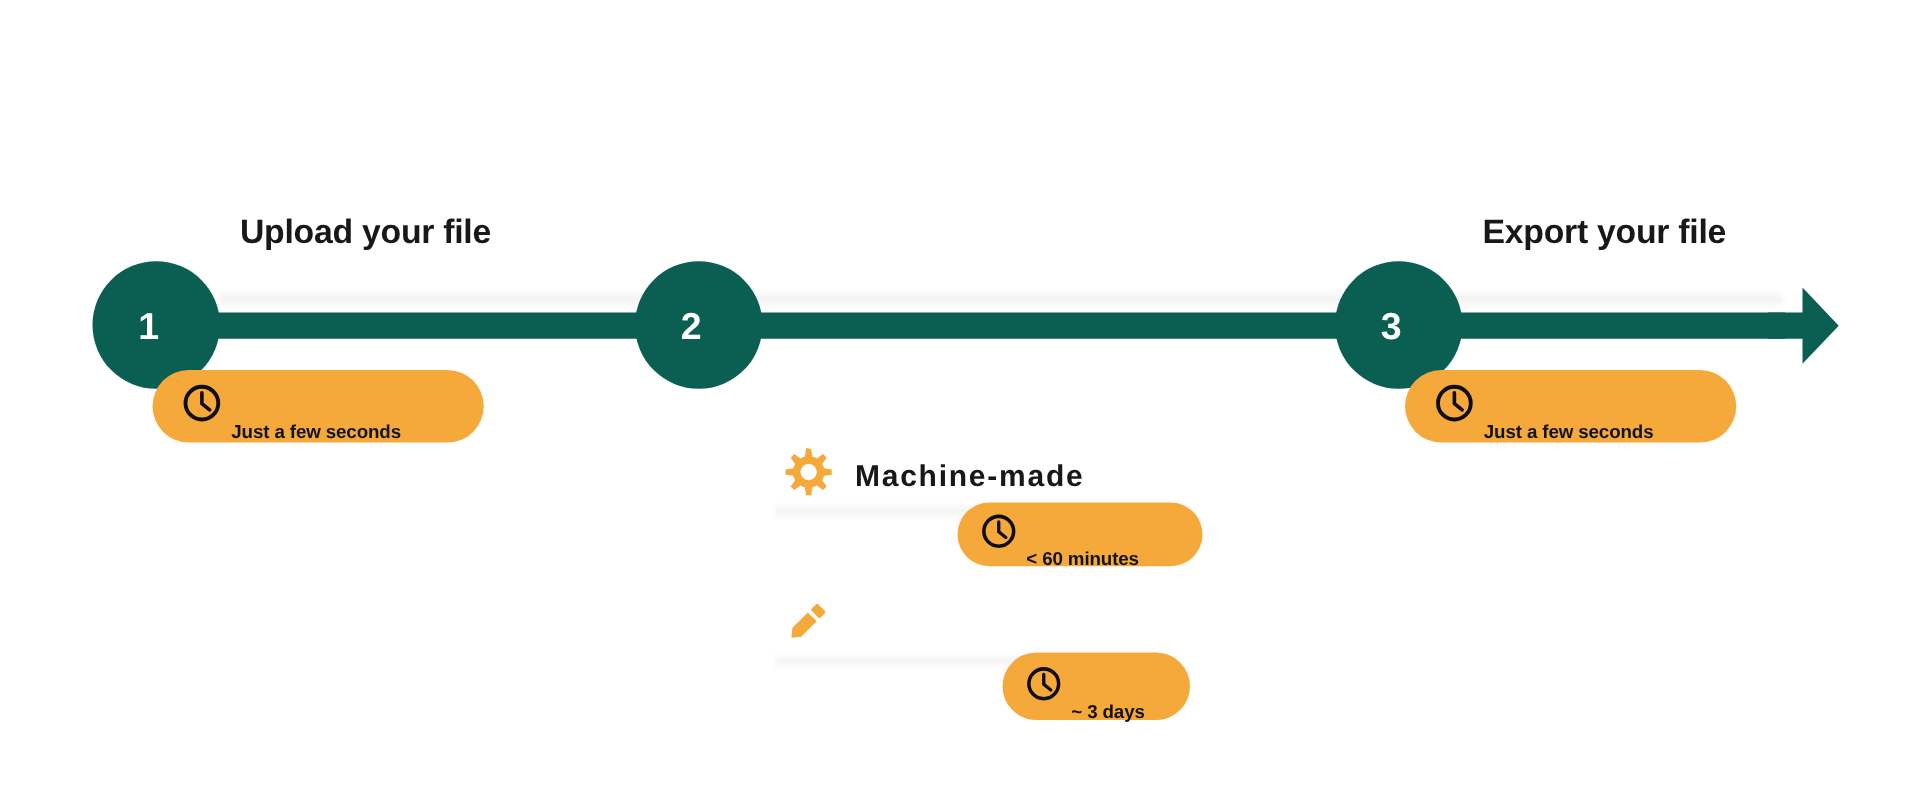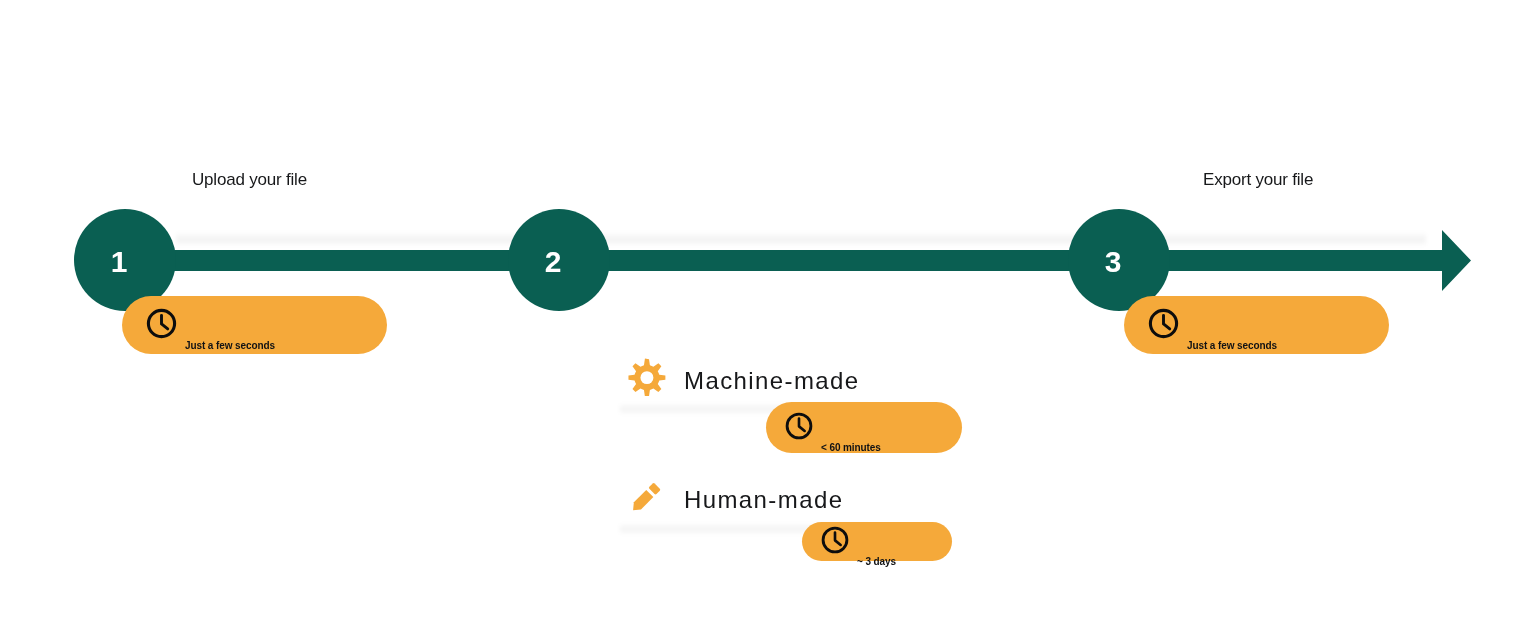--- a/index.html
+++ b/index.html
@@ -71,72 +71,72 @@
     display: block;
     transform: translate(-6px, 2px);
   }
   .c1 { left: 74px;   top: 209px; }
   .c2 { left: 508px;  top: 209px; }
   .c3 { left: 1068px; top: 209px; }
 
   
   .step-title {
     position: absolute;
-    font-size: 17px;
-    font-weight: normal;
+    font-size: 27px;
+    font-weight: bold;
     color: #17181a;
     white-space: nowrap;
     letter-spacing: -0.2px;
   }
   .t1 { left: 192px;  top: 170px; }
   .t2 { left: 619px;  top: 170px; }
-  .t3 { left: 1186px; top: 170px; margin-left: 17px; }
+  .t3 { left: 1186px; top: 170px; }
 
   
   .pill {
     position: absolute;
     display: flex;
     align-items: center;
     background: #f5a93a;
     border-radius: 999px;
     box-sizing: border-box;
     white-space: nowrap;
   }
   .pill .pill-label {
-    font-size: 10px;
+    font-size: 15px;
     font-weight: bold;
     color: #111214;
     letter-spacing: -0.1px;
     margin-top: 40px;
   }
   .pill .clock {
     flex: 0 0 auto;
     margin-right: 7px;
     display: block;
   }
 
   .pill-a { left: 122px;  top: 296px; width: 265px; height: 58px; padding: 0 0 0 23px; }
   .pill-b { left: 1124px; top: 296px; width: 265px; height: 58px; padding: 0 0 0 23px; }
   .pill-c { left: 766px;  top: 402px; width: 196px; height: 51px; padding: 0 0 0 18px; }
-  .pill-d { left: 802px;  top: 522px; width: 150px; height: 39px; padding: 0 0 0 18px; }
+  .pill-d { left: 802px;  top: 522px; width: 150px; height: 54px; padding: 0 0 0 18px; }
 
   
   .service {
     position: absolute;
     display: flex;
     align-items: center;
   }
   .service .svc-icon {
     flex: 0 0 auto;
     margin-right: 18px;
     display: block;
   }
   .service .svc-label {
     font-size: 24px;
-    font-weight: normal;
+    font-weight: bold;
     color: #17181a;
     letter-spacing: 1.4px;
     white-space: nowrap;
   }
   .svc-machine { left: 624px; top: 358px; }
   .svc-human   { left: 624px; top: 477px; }
 
   .svc-shadow {
     position: absolute;
     height: 12px;
@@ -204,21 +204,20 @@
   <div class="svc-shadow shadow-human"></div>
   <div class="service svc-human">
     <span class="svc-icon">
       <svg width="42" height="42" viewBox="0 0 48 48" xmlns="http://www.w3.org/2000/svg">
         <g transform="rotate(45 24 24)">
           <rect x="18.5" y="4.5" width="11.5" height="8.5" rx="1.6" fill="#f5a93a"></rect>
           <path d="M18.5 16.5 L30 16.5 L30 36.5 L24.25 43.5 L18.5 36.5 Z" fill="#f5a93a"></path>
         </g>
       </svg>
     </span>
-    <span class="svc-label">Human-made</span>
   </div>
   <div class="pill pill-d">
     <span class="clock">
       <svg width="30" height="30" viewBox="0 0 34 34" xmlns="http://www.w3.org/2000/svg">
         <circle cx="17" cy="17" r="13.5" fill="none" stroke="#0d0d0d" stroke-width="3.2"></circle>
         <path d="M17 8.6 L17 17.4 L23.4 22.6" fill="none" stroke="#0d0d0d" stroke-width="3.0" stroke-linecap="round" stroke-linejoin="round"></path>
       </svg>
     </span>
     <span class="pill-label">~ 3 days</span>
   </div>

